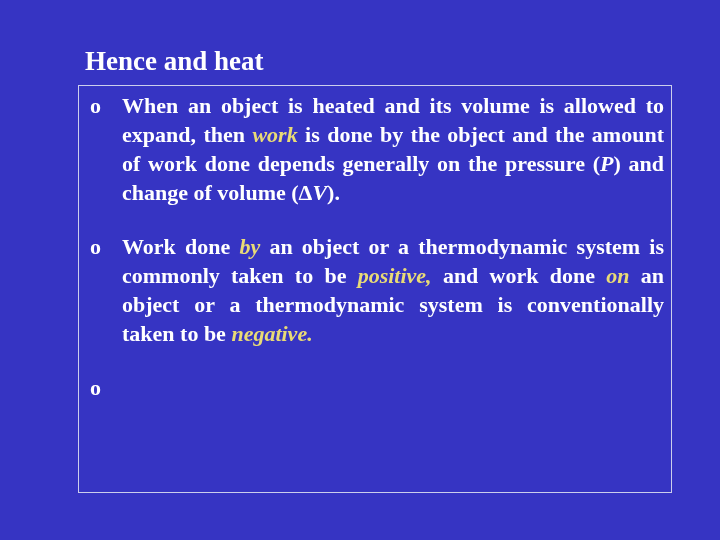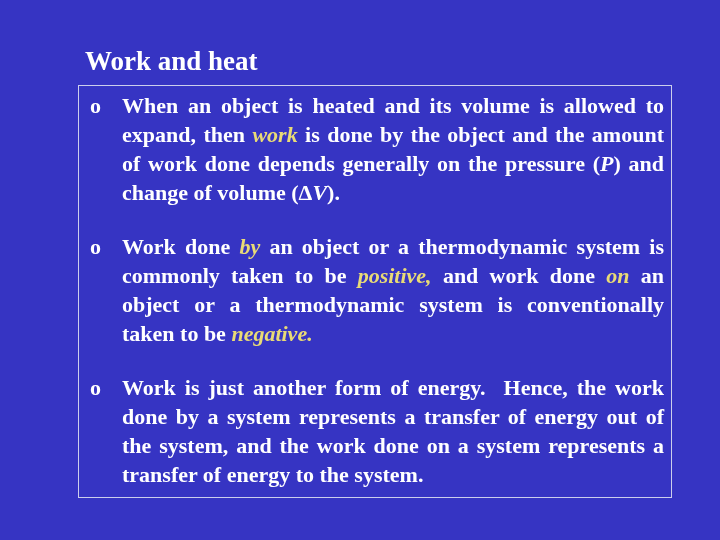--- a/index.html
+++ b/index.html
@@ -54,21 +54,21 @@
     text-align: left;
   }
   .seg-normal { color: var(--text, #ffffff); }
   .seg-highlight { color: var(--highlight, #e9db76); font-style: italic; }
   .seg-italic { font-style: italic; color: var(--text, #ffffff); }
 </style>
 </head>
 <body>
 
 <div class="slide">
-  <h1 class="title">Work and heat</h1>
+  <h1 class="title">Hence and heat</h1>
   <div class="content-box">
     <div id="bullet-list">
         <div class="bullet-item"><span class="bullet-marker">o</span><span class="seg-normal">When an object is heated and its volume is allowed to expand, then </span><span class="seg-highlight">work</span><span class="seg-normal"> is done by the object and the amount of work done depends generally on the pressure (</span><span class="seg-italic">P</span><span class="seg-normal">) and change of volume (Δ</span><span class="seg-italic">V</span><span class="seg-normal">).</span></div>
         <div class="bullet-item"><span class="bullet-marker">o</span><span class="seg-normal">Work done </span><span class="seg-highlight">by</span><span class="seg-normal"> an object or a thermodynamic system is commonly taken to be </span><span class="seg-highlight">positive,</span><span class="seg-normal"> and work done </span><span class="seg-highlight">on</span><span class="seg-normal"> an object or a thermodynamic system is conventionally taken to be </span><span class="seg-highlight">negative.</span></div>
-        <div class="bullet-item"><span class="bullet-marker">o</span><span class="seg-normal">Work is just another form of energy.&nbsp; Hence, the work done by a system represents a transfer of energy out of the system, and the work done on a system represents a transfer of energy to the system.</span></div>
+        <div class="bullet-item"><span class="bullet-marker">o</span></div>
       </div>
   </div>
 </div>
 
 </body></html>

